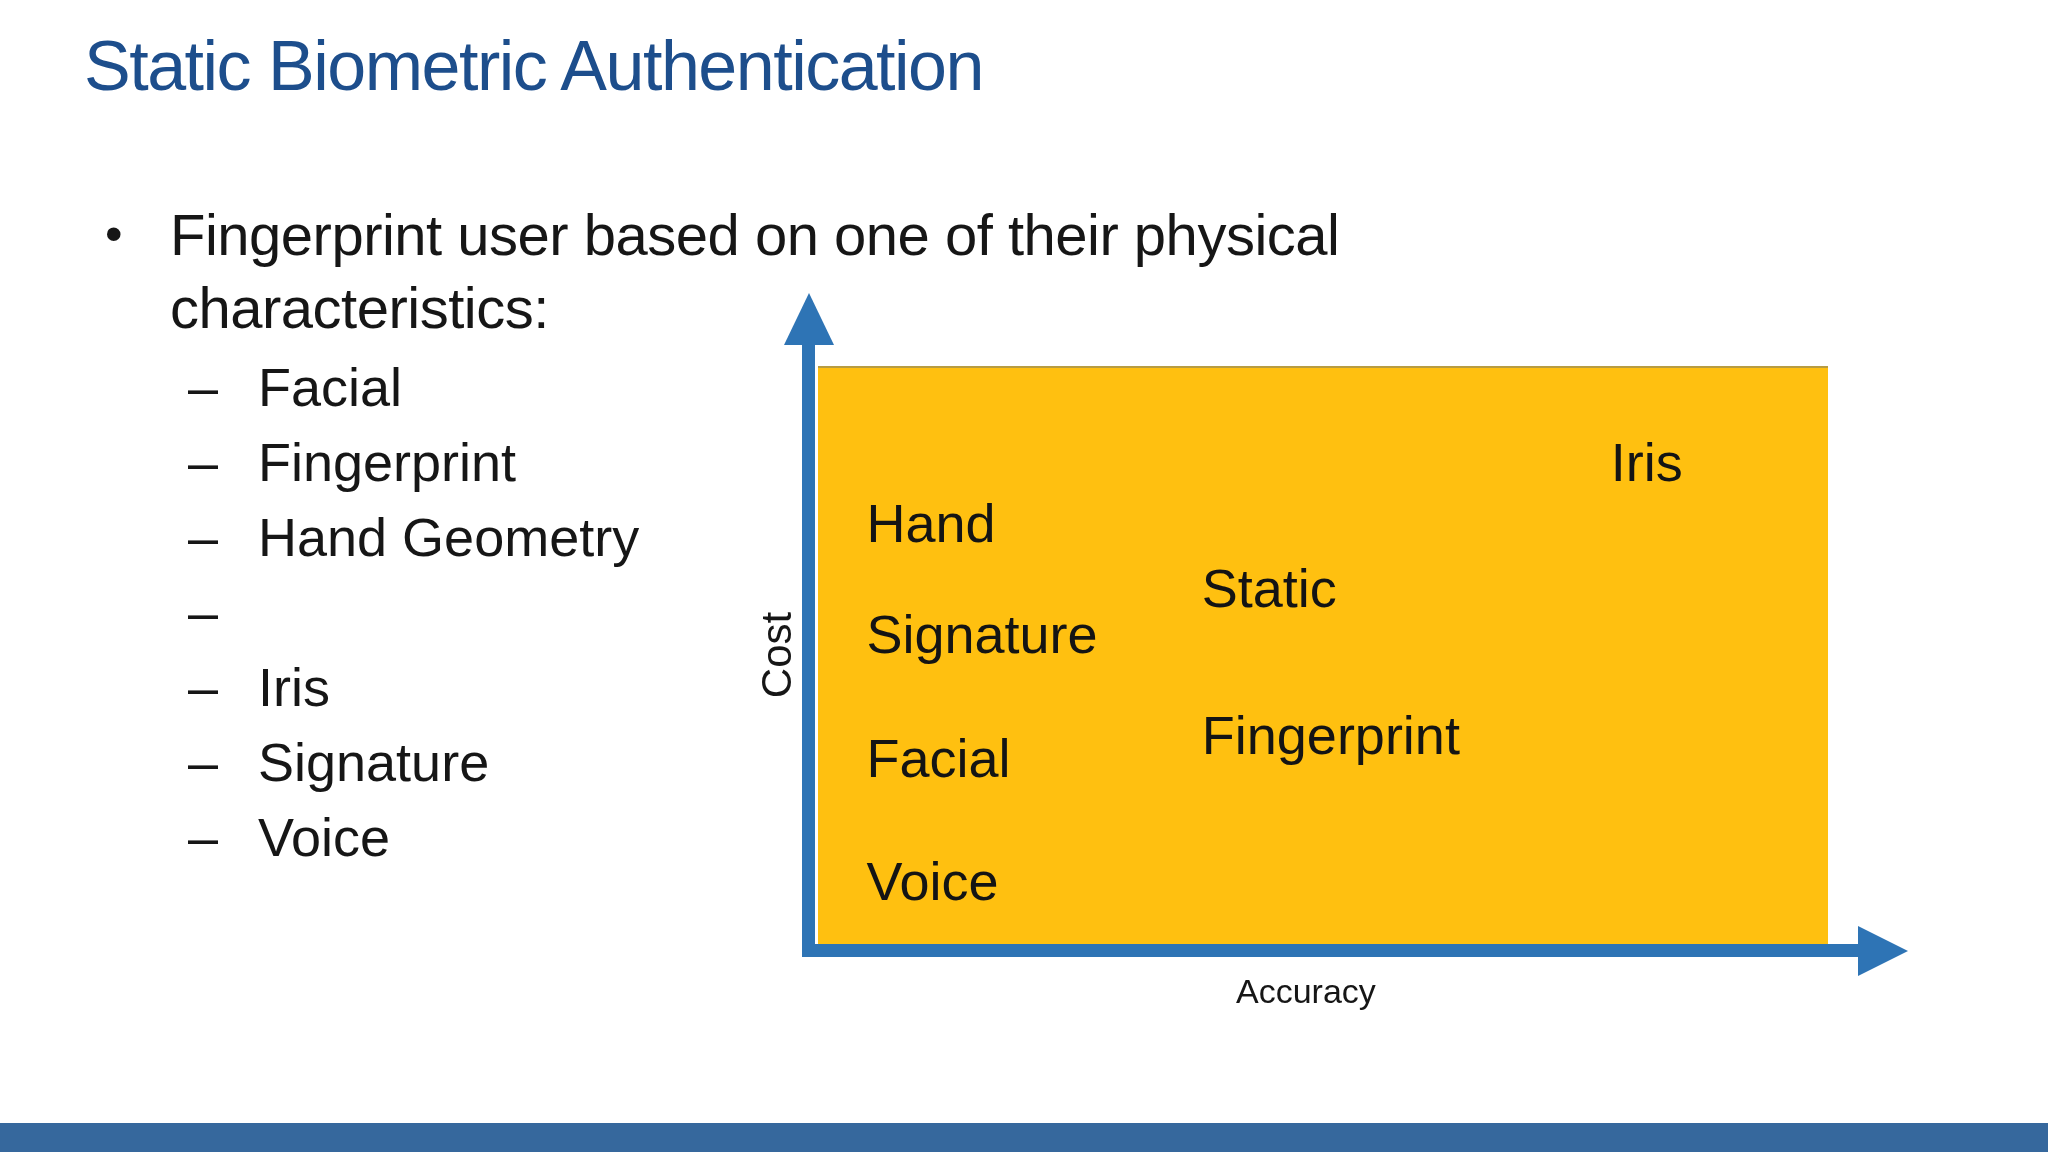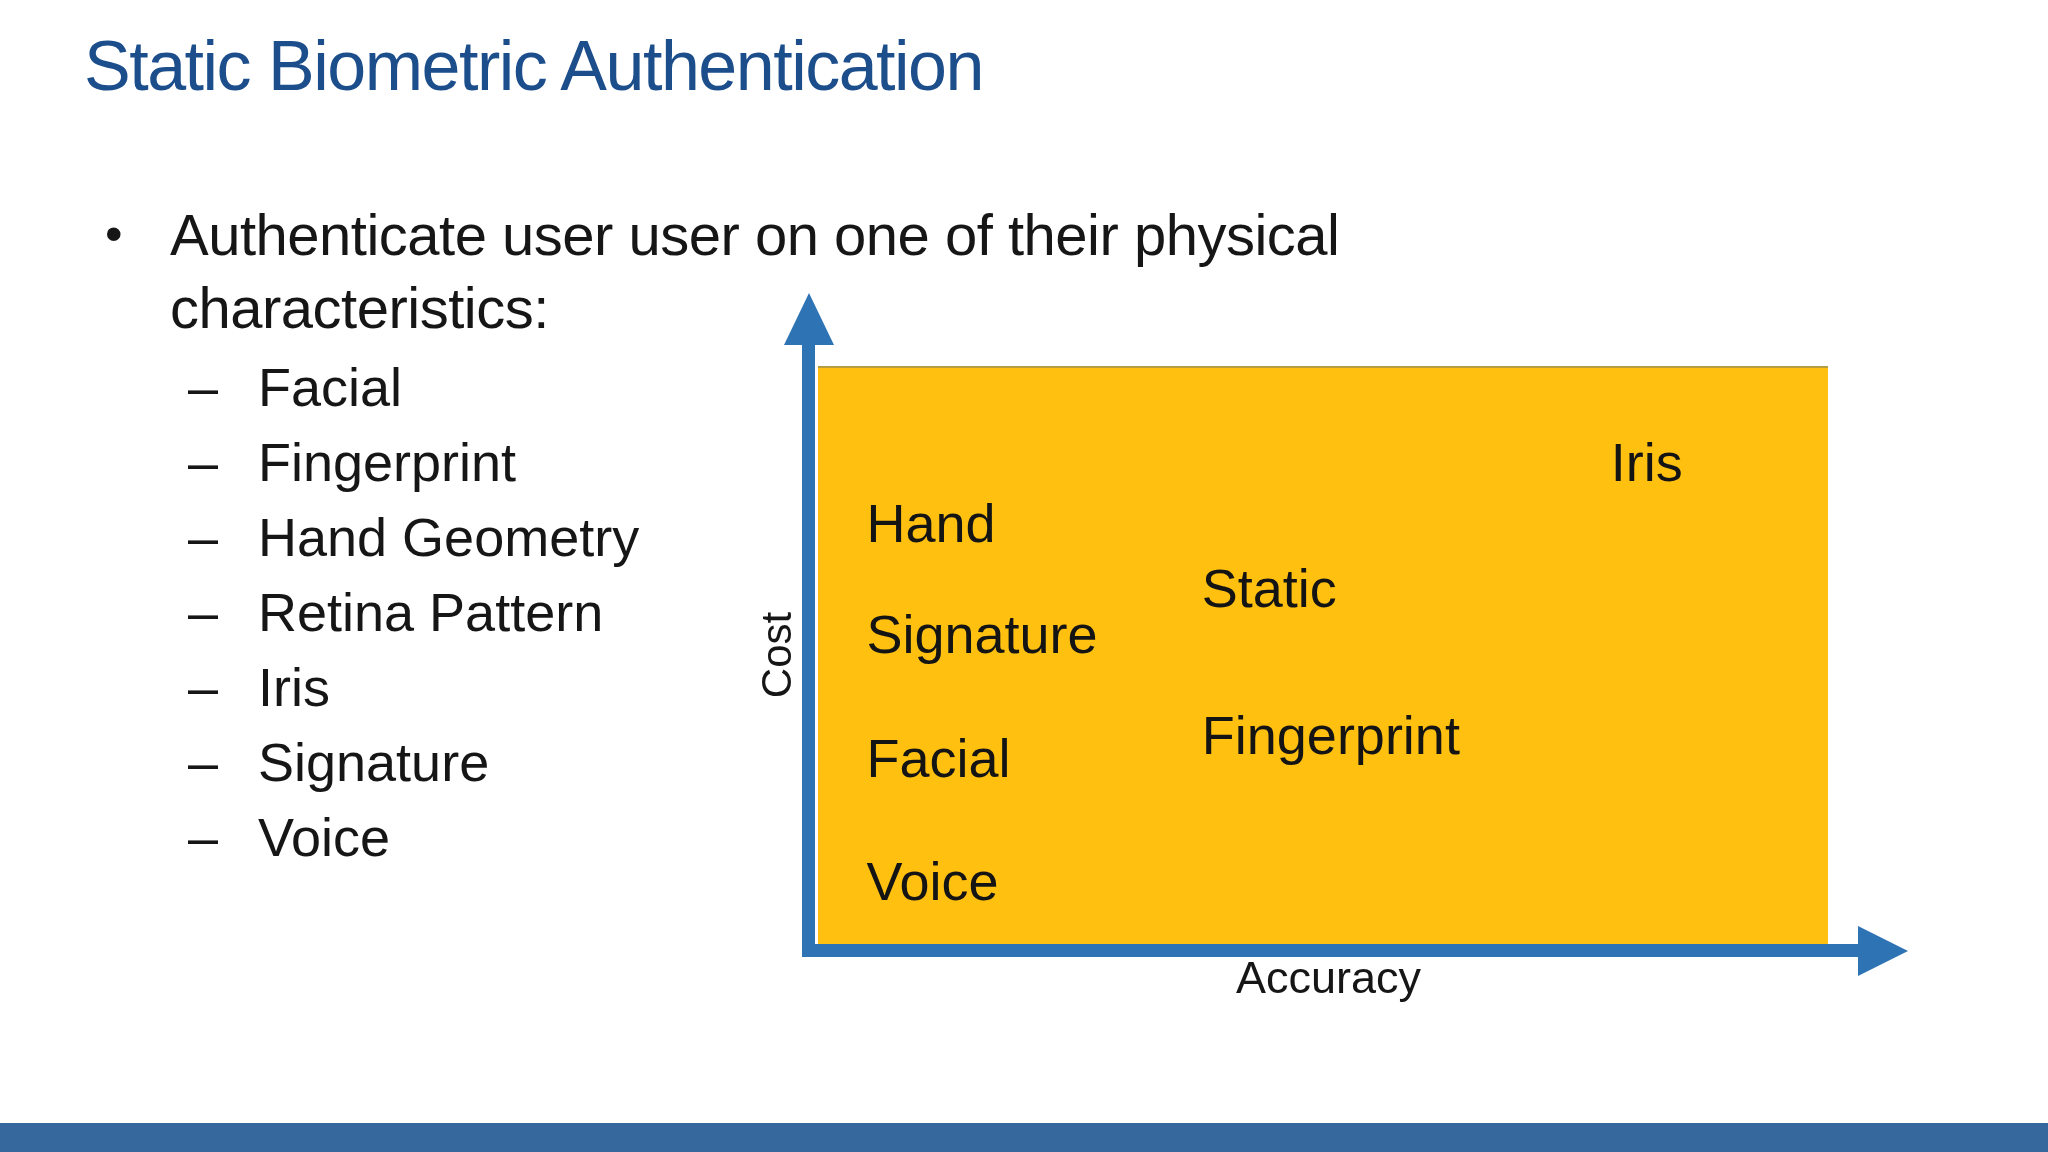--- a/index.html
+++ b/index.html
@@ -74,22 +74,22 @@
     border-top:25px solid transparent;
     border-bottom:25px solid transparent;
     border-left:50px solid var(--axis-blue);
   }
   .y-axis-label{
     position:absolute;left:777px;top:655px;
     transform:translate(-50%,-50%) rotate(-90deg);
     font-size:42px;white-space:nowrap;
   }
   .x-axis-label{
-    position:absolute;left:1236px;top:952px;
-    font-size:45px;white-space:nowrap;
+    position:absolute;left:1236px;top:972px;
+    font-size:34px;white-space:nowrap;
   }
   .pt-label{
     position:absolute;transform:translateY(-50%);
     font-size:54px;color:#141414;white-space:nowrap;
   }
 
   
   .footer-bar{
     position:absolute;left:0;top:1123px;width:2048px;height:29px;
     background:var(--footer-blue);
@@ -97,39 +97,38 @@
 </style>
 </head>
 <body>
 
 <div class="slide">
 
   <h1 class="slide-title">Static Biometric Authentication</h1>
 
   <div class="bullet-row">
     <span class="bullet-glyph">•</span>
-    <span class="bullet-text">Authenticate user user on one of their physical characteristics:</span>
+    <span class="bullet-text">Fingerprint user based on one of their physical characteristics:</span>
   </div>
 
   <div class="sub-list">
     <div class="sub-row">
       <span class="sub-dash">–</span>
       <span class="sub-label">Facial</span>
     </div>
     <div class="sub-row">
       <span class="sub-dash">–</span>
       <span class="sub-label">Fingerprint</span>
     </div>
     <div class="sub-row">
       <span class="sub-dash">–</span>
       <span class="sub-label">Hand Geometry</span>
     </div>
     <div class="sub-row">
       <span class="sub-dash">–</span>
-      <span class="sub-label">Retina Pattern</span>
     </div>
     <div class="sub-row">
       <span class="sub-dash">–</span>
       <span class="sub-label">Iris</span>
     </div>
     <div class="sub-row">
       <span class="sub-dash">–</span>
       <span class="sub-label">Signature</span>
     </div>
     <div class="sub-row">

